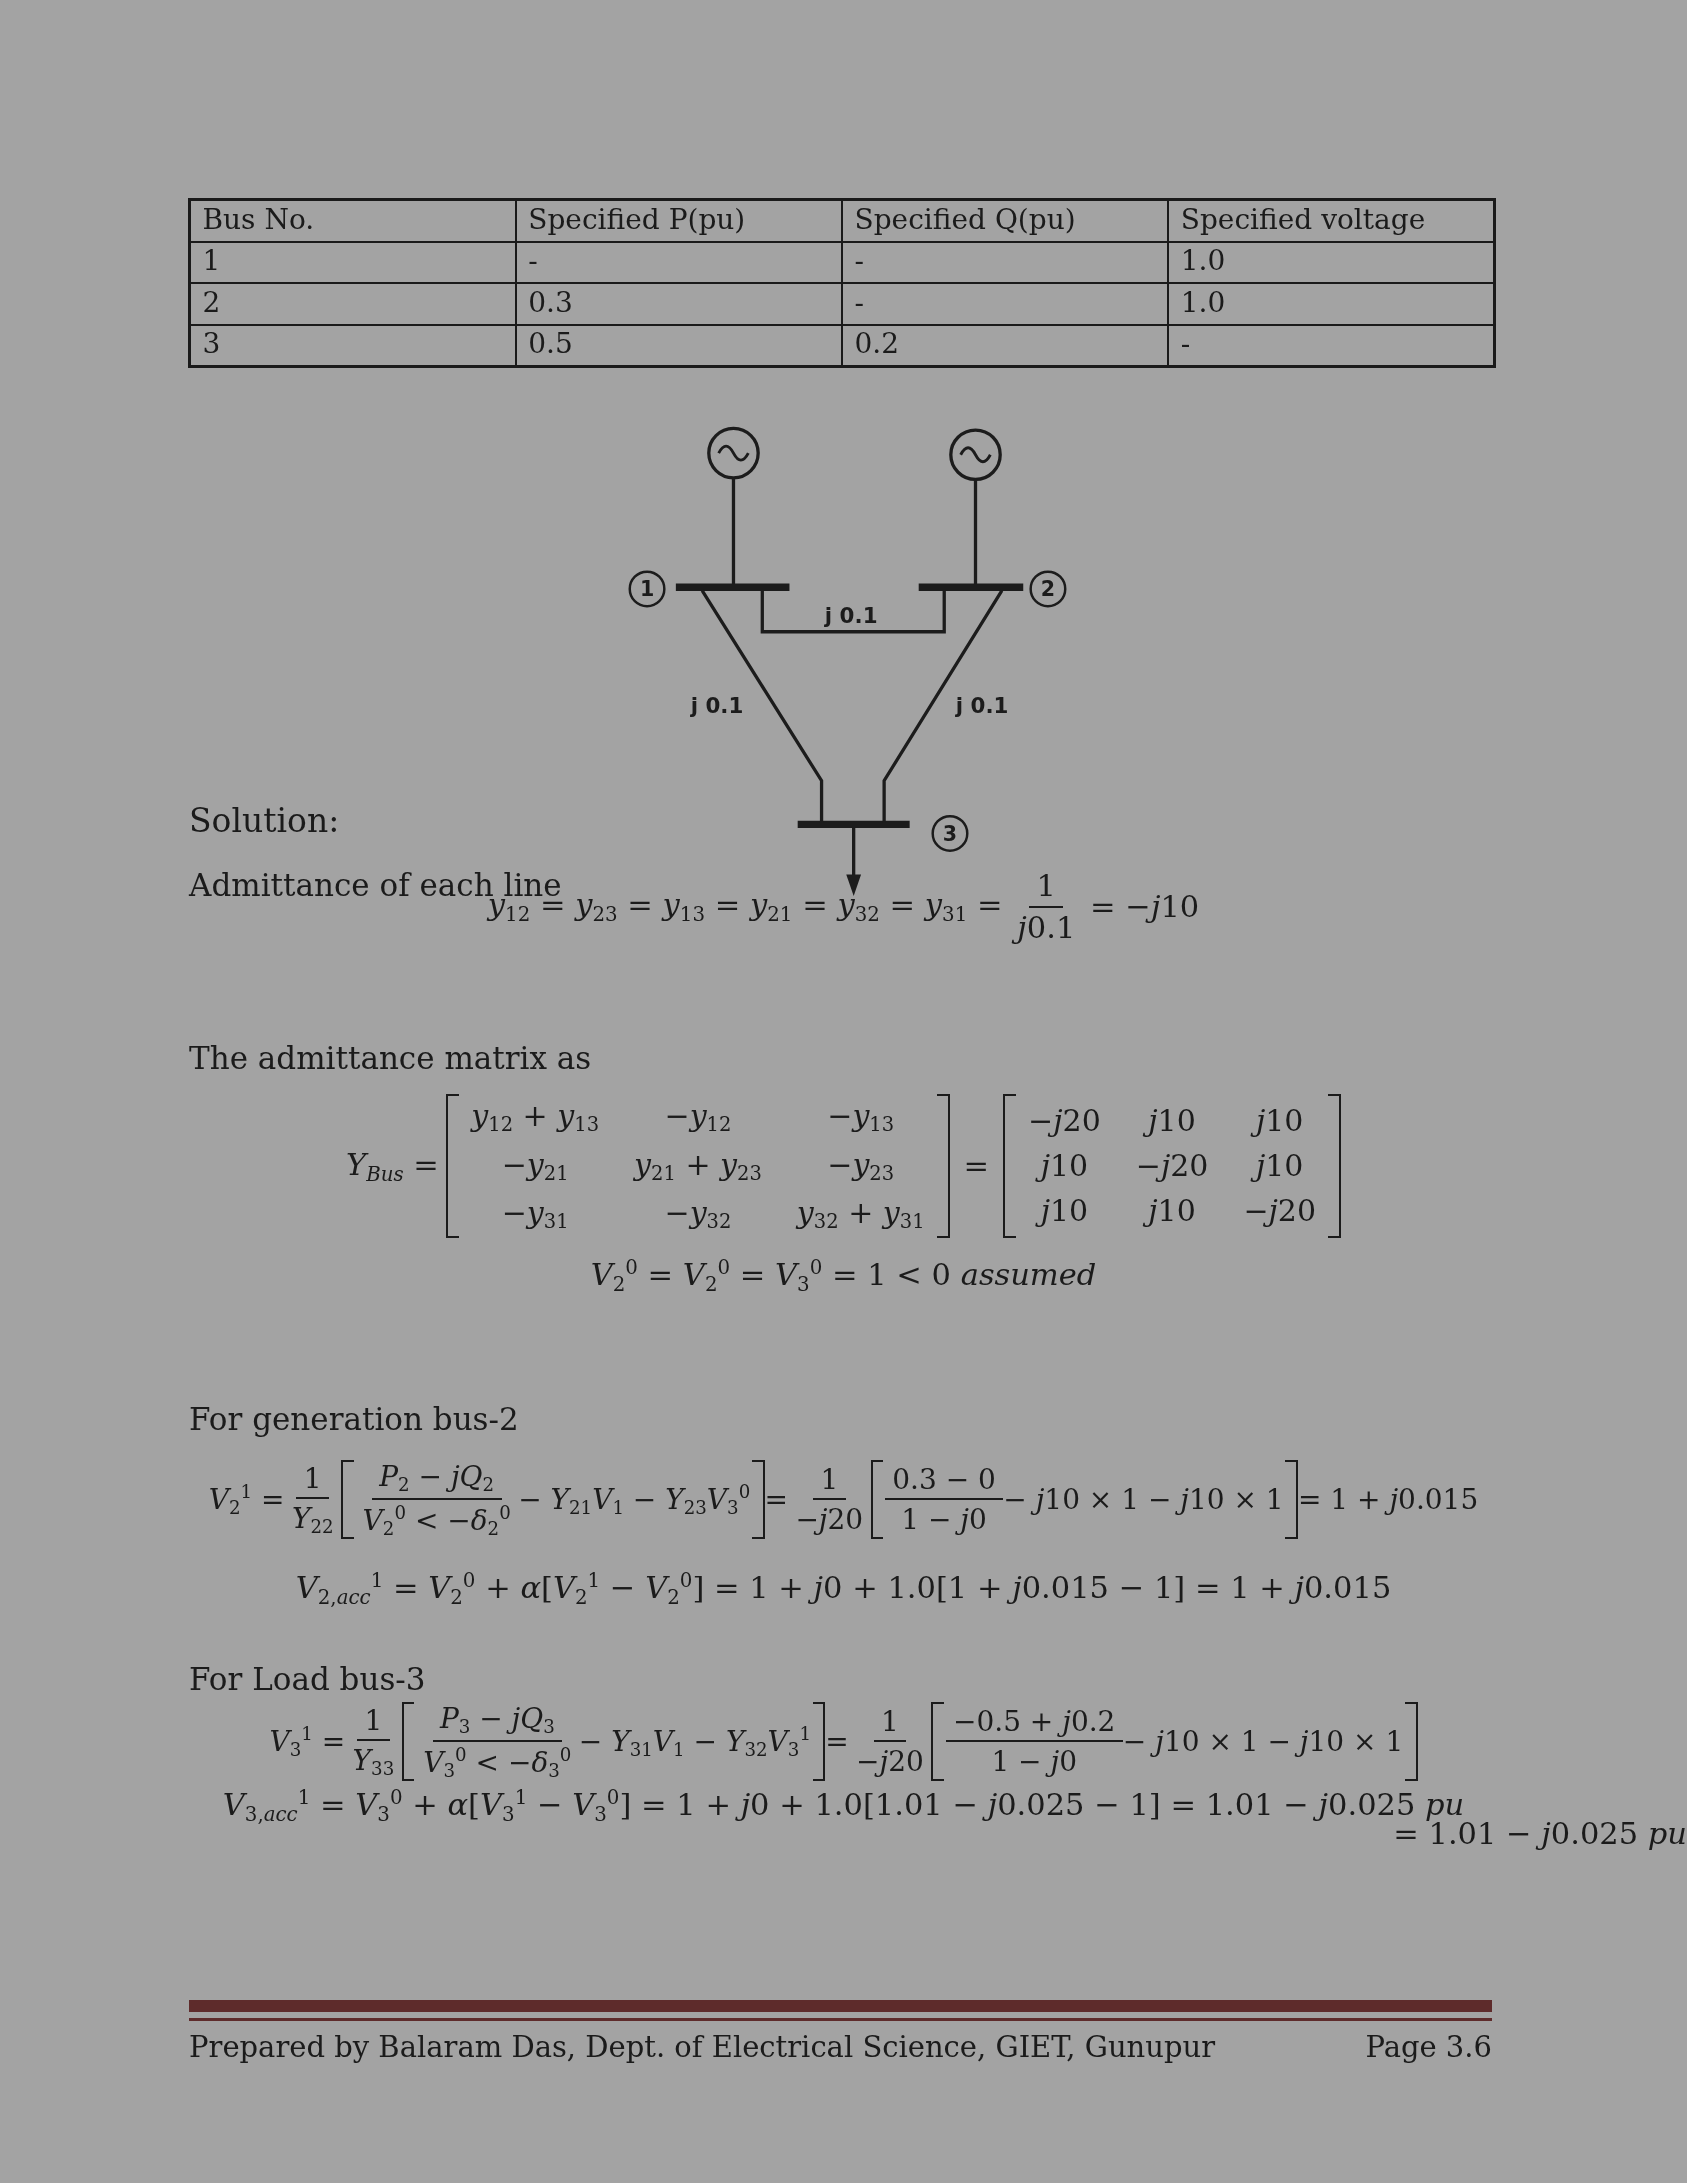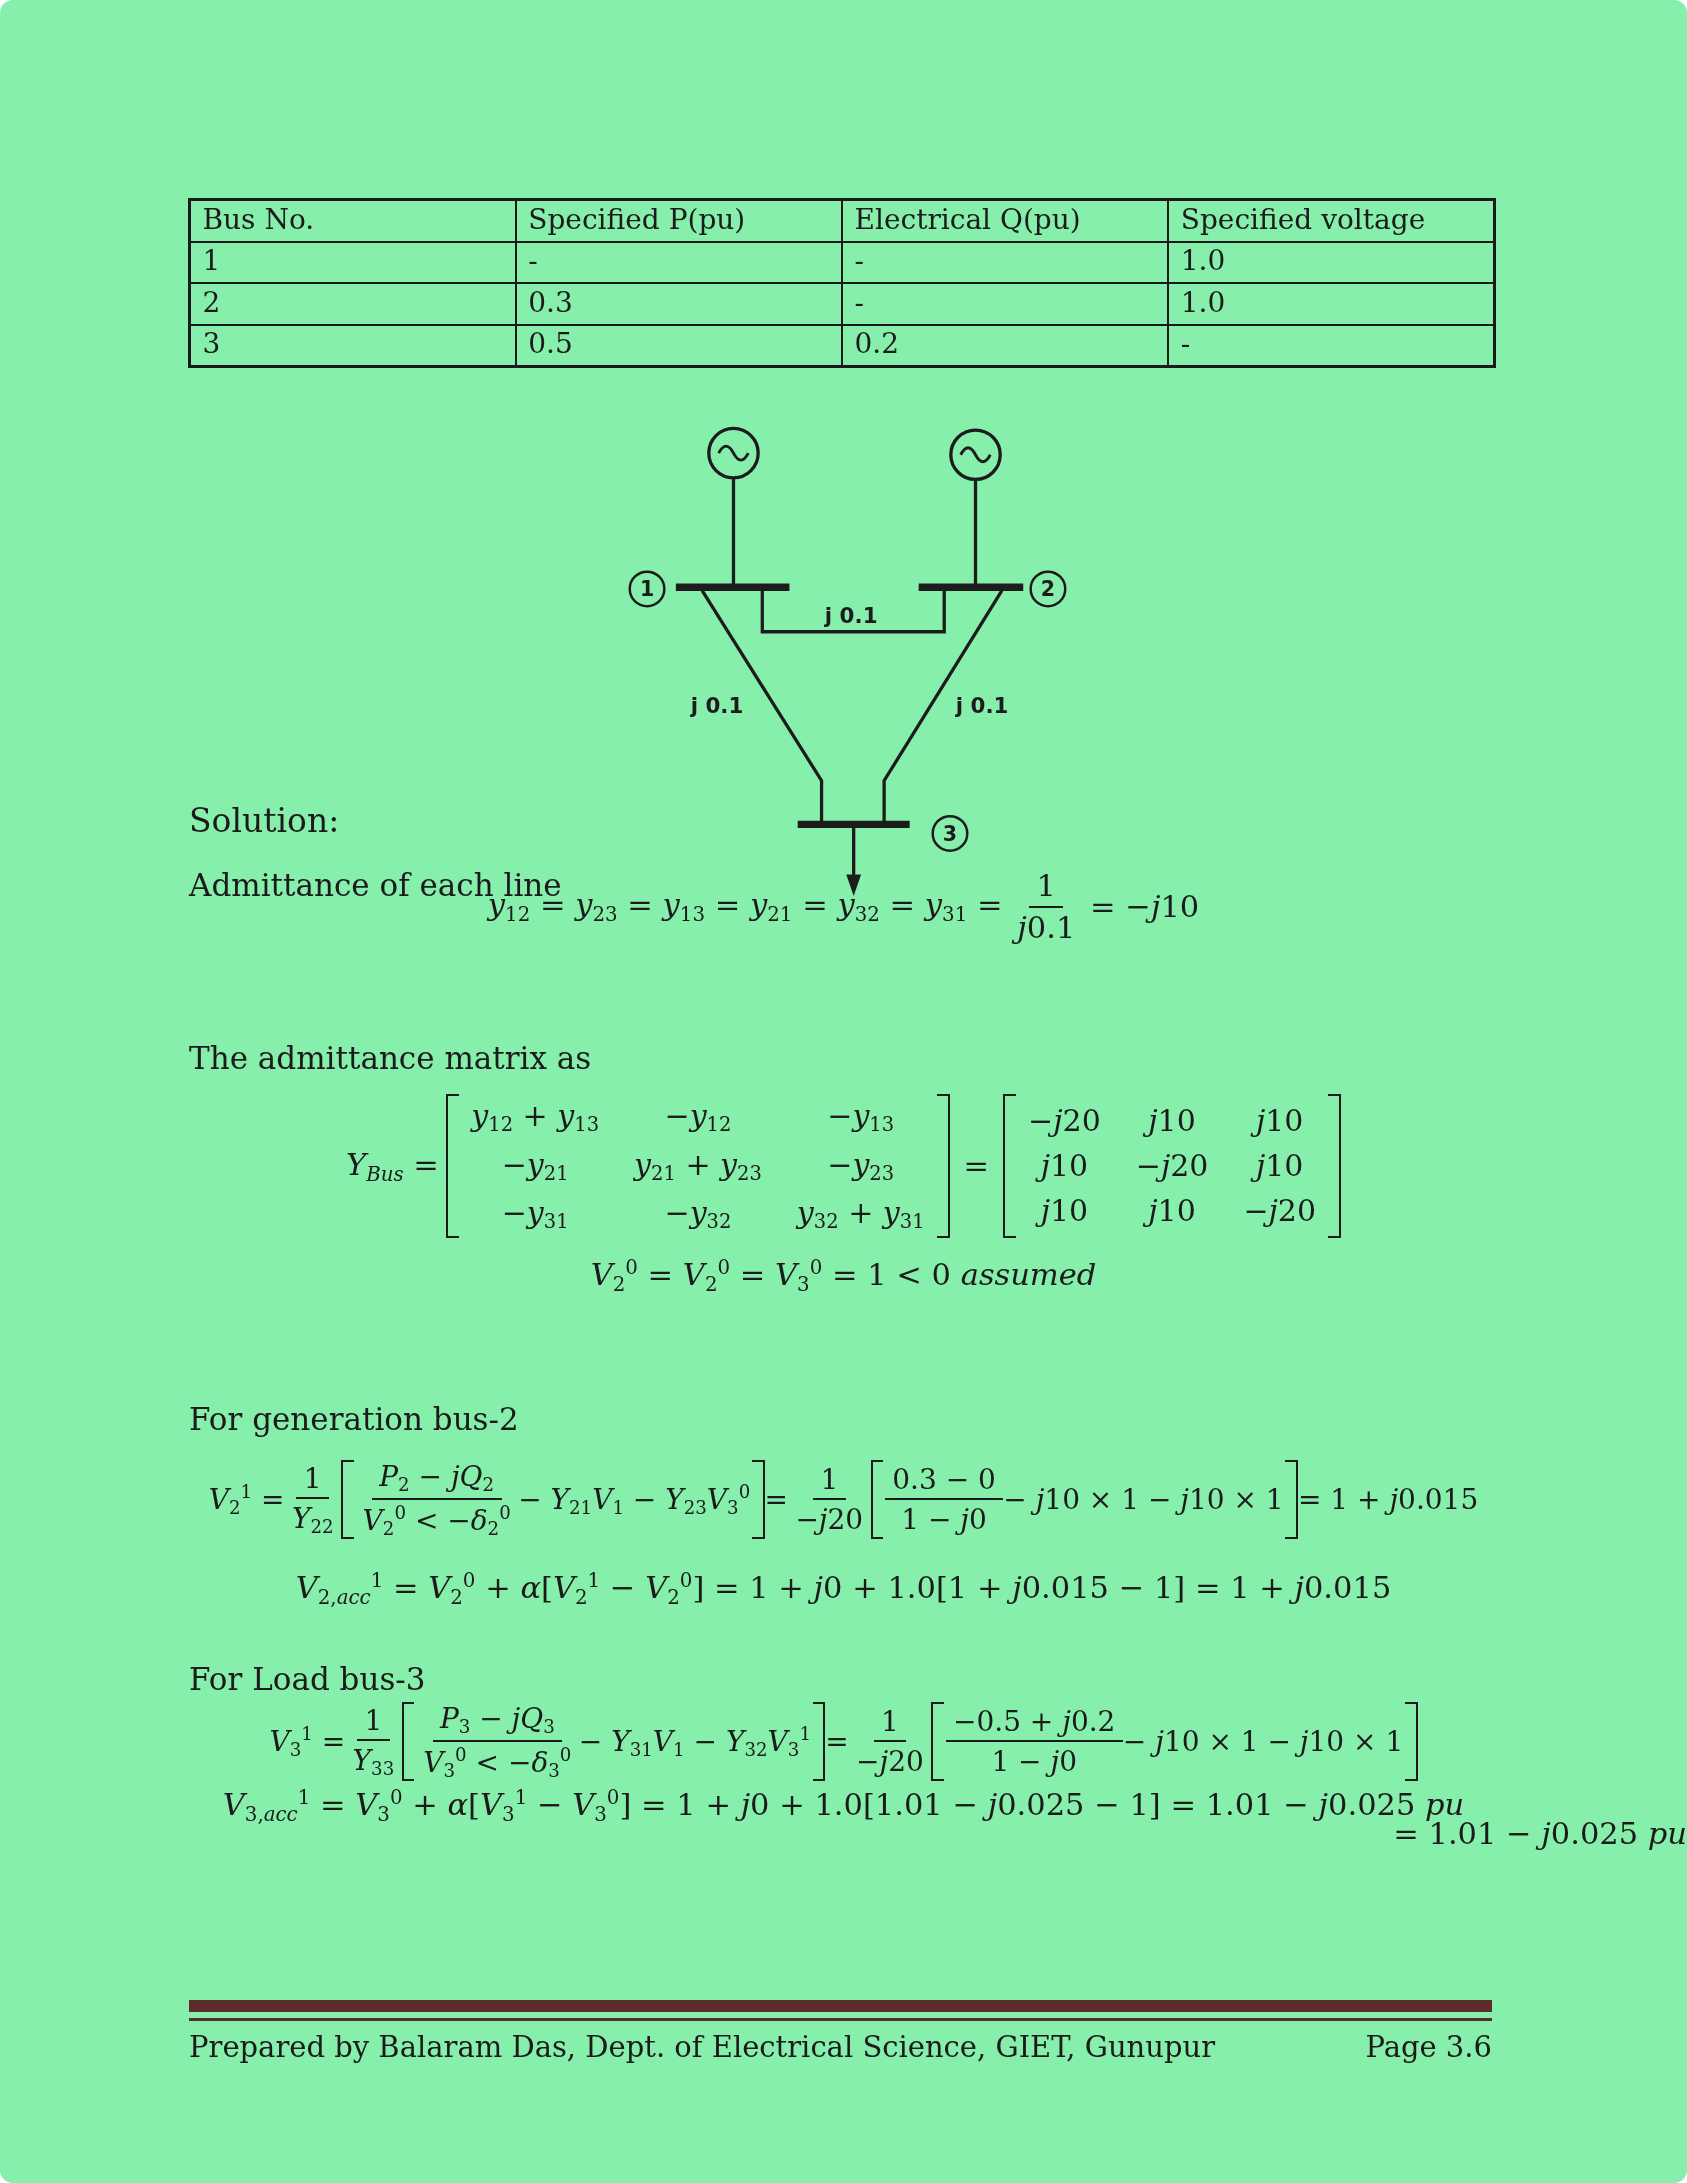--- a/index.html
+++ b/index.html
@@ -1,18 +1,18 @@
 <!DOCTYPE html>
 <html style="font-size:13px"><head>
 <meta charset="utf-8">
 <style>
   html,body { margin:0; padding:0; background:#ffffff; }
   .page {
-    position:relative; width:1687px; height:2183px; background:#86efac;
-    font-family:"DejaVu Serif","Liberation Serif",serif; color:#1b1b1b; overflow:hidden;border-radius:13px;
+    position:relative; width:1687px; height:2183px; background:#a3a3a3;
+    font-family:"DejaVu Serif","Liberation Serif",serif; color:#1b1b1b; overflow:hidden;
   }
 
   
   table.bus-table {
     position:absolute; left:188px; top:198px; width:1308px;
     border-collapse:collapse; font-size:28px;
   }
   table.bus-table th, table.bus-table td {
     border:2.5px solid #1a1a1a; font-weight:normal; text-align:left;
     padding:1.6px 11.5px 5px 11.5px; height:31px; width:25%;
@@ -66,21 +66,21 @@
 </head>
 <body>
 
 <div class="page">
 
   <table class="bus-table">
     <thead>
       <tr>
         <th>Bus No.</th>
         <th>Specified P(pu)</th>
-        <th>Electrical Q(pu)</th>
+        <th>Specified Q(pu)</th>
         <th>Specified voltage</th>
       </tr>
     </thead>
     <tbody>
       <tr>
         <td>1</td>
         <td>-</td>
         <td>-</td>
         <td>1.0</td>
       </tr>

